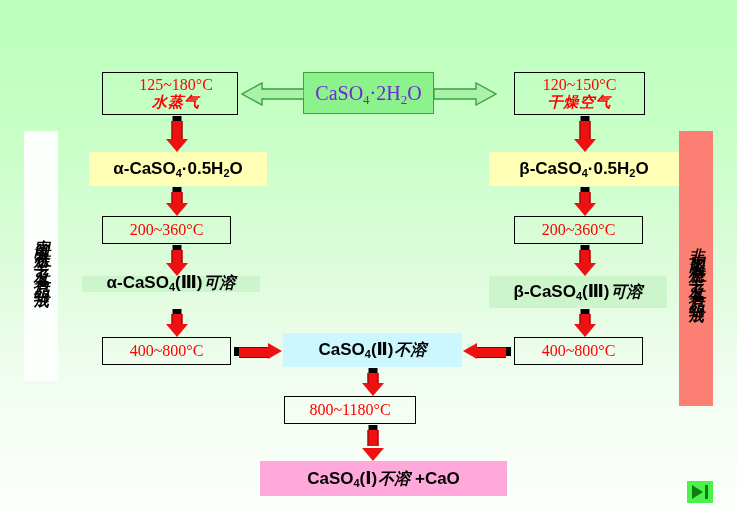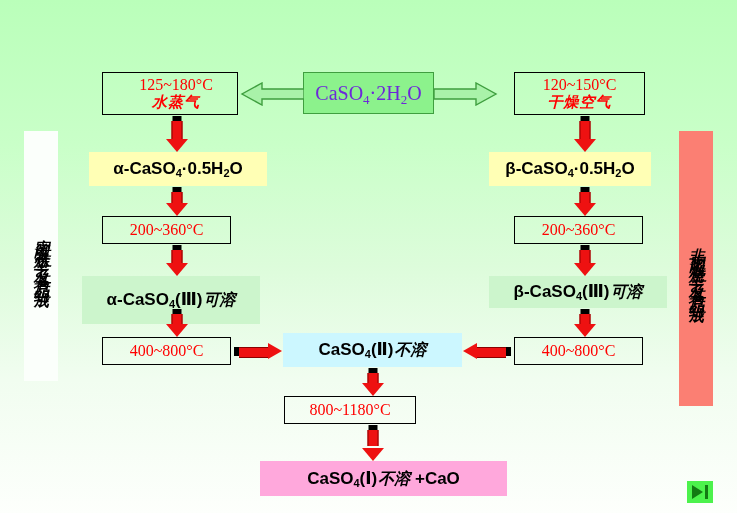--- a/index.html
+++ b/index.html
@@ -216,21 +216,21 @@
   <div class="box temp" style="left:102px;top:216px;width:129px;height:28px;">
     <span>200~360°C</span>
   </div>
 
   <div class="varrow" style="left:166px;top:245px;width:22px;height:31px;">
     <div class="cap" style="height:5px;"></div>
       <div class="shaft" style="height:13px;"></div>
       <div class="head"></div>
   </div>
 
-  <div class="box chem box-green" style="left:82px;top:276px;width:178px;height:48px;">
+  <div class="box chem box-green" style="left:82px;top:276px;width:178px;height:16px;justify-content:flex-end;">
     <span><span>α-CaSO</span><sub>4</sub><span>(Ⅲ)</span><span class="cnsuffix">可溶</span></span>
   </div>
 
   <div class="varrow" style="left:166px;top:309px;width:22px;height:28px;">
     <div class="cap" style="height:5px;"></div>
       <div class="shaft" style="height:10px;"></div>
       <div class="head"></div>
   </div>
 
   <div class="box temp" style="left:102px;top:337px;width:129px;height:28px;">
@@ -241,21 +241,21 @@
     <span>120~150°C</span>
     <span class="cn">干燥空气</span>
   </div>
 
   <div class="varrow" style="left:574px;top:116px;width:22px;height:36px;">
     <div class="cap"></div>
       <div class="shaft" style="height:18px;"></div>
       <div class="head"></div>
   </div>
 
-  <div class="box chem box-yellow" style="left:489px;top:152px;width:162px;height:34px;">
+  <div class="box chem box-yellow" style="left:489px;top:152px;width:190px;height:34px;">
     <span><span>β-CaSO</span><sub>4</sub><span>·0.5H</span><sub>2</sub><span>O</span></span>
   </div>
 
   <div class="varrow" style="left:574px;top:187px;width:22px;height:29px;">
     <div class="cap" style="height:5px;"></div>
       <div class="shaft" style="height:11px;"></div>
       <div class="head"></div>
   </div>
 
   <div class="box temp" style="left:514px;top:216px;width:129px;height:28px;">

